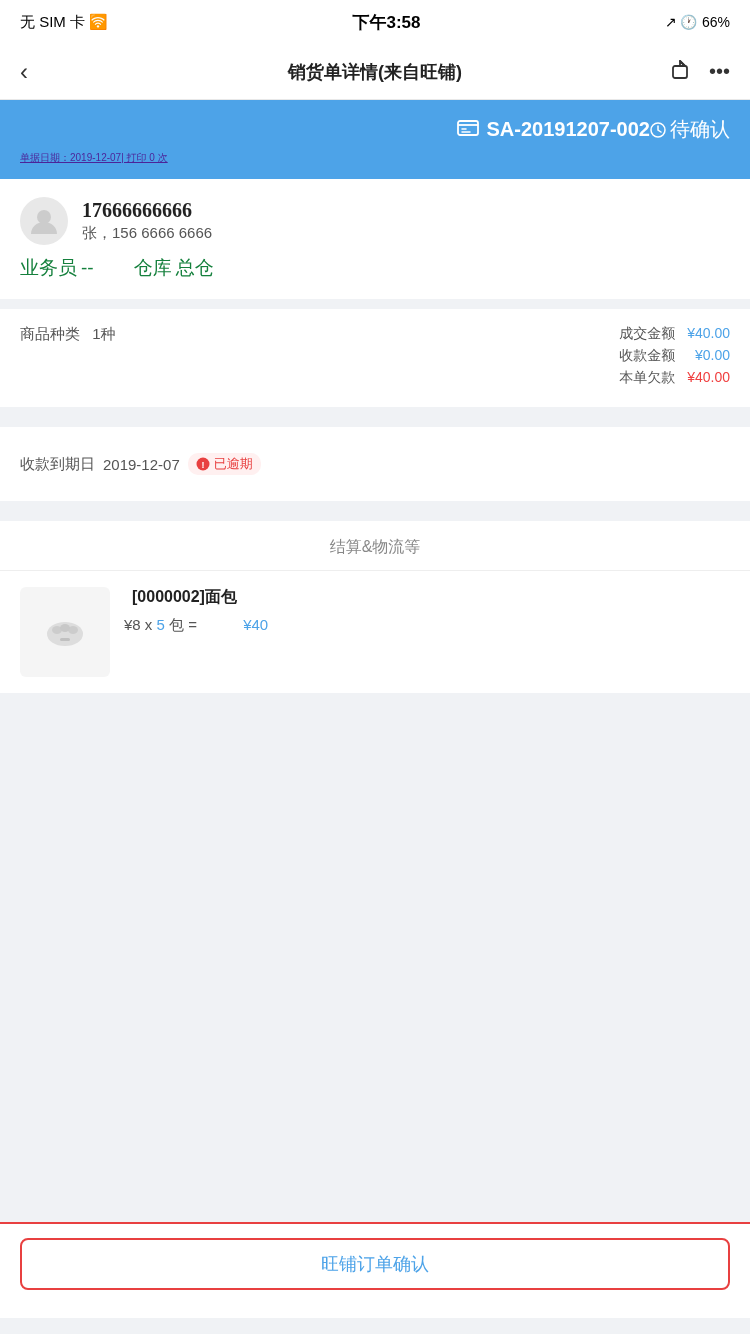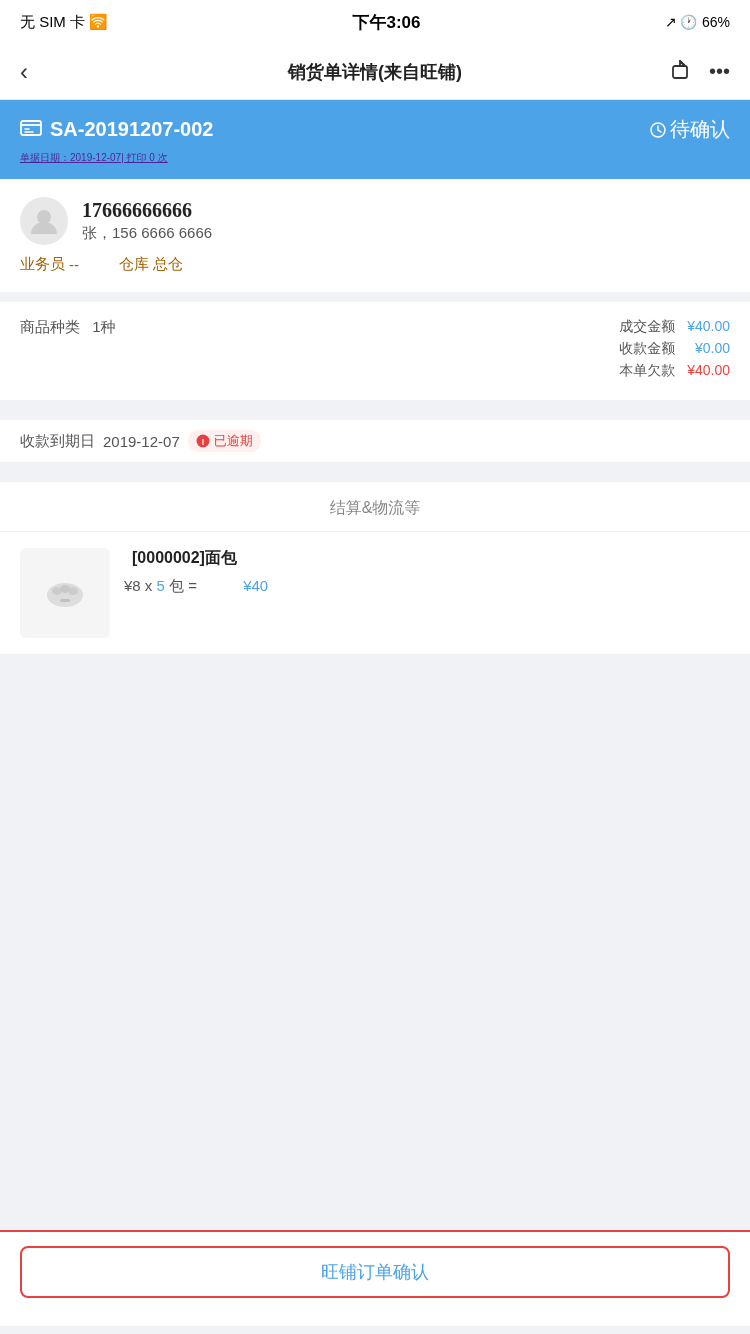--- a/index.html
+++ b/index.html
@@ -67,21 +67,21 @@
     }
 
     
     .order-header {
       background: #4da3e8;
       padding: 16px 20px 14px;
       margin-bottom: 0;
     }
     .order-header-top {
       display: flex;
-      justify-content: space-between;
+      justify-content: flex-end;
       align-items: center;
       margin-bottom: 8px;
     }
     .order-number {
       color: #fff;
       font-size: 20px;
       font-weight: 700;
       display: flex;
       align-items: center;
       gap: 8px;
@@ -131,22 +131,22 @@
       font-family: Liberation Serif, serif;
     }
     .customer-name {
       font-size: 15px;
       color: #555;
       margin-top: 2px;
     }
     .customer-meta {
       display: flex;
       gap: 40px;
-      font-size: 15px;
-      color: #a16207;
+      font-size: 19px;
+      color: #15803d;
       margin-top: 4px;
     }
     .customer-meta span { display: flex; align-items: center; gap: 4px; }
 
     
     .summary-card {
       background: #fff;
       margin-bottom: 20px;
       padding: 16px 20px;
     }
@@ -169,21 +169,21 @@
       margin-bottom: 4px;
       font-size: 14px;
       color: #555;
     }
     .amount-blue { color: #4da3e8; }
     .amount-red { color: #f04040; }
 
     
     .overdue-card {
       background: #fff;
-      padding: 10px 20px;
+      padding: 26px 20px;
       margin-bottom: 10px;
       display: flex;
       align-items: center;
       gap: 8px;
       font-size: 15px;
       color: #555;
     }
     .overdue-badge {
       background: #fff0f0;
       color: #e84040;
@@ -267,21 +267,21 @@
 
     
     .bottom-spacer {
       background: #f0f2f5;
       height: 120px;
     }
 
     
     .bottom-bar {
       position: fixed;
-      bottom: 8px;
+      bottom: 16px;
       left: 0;
       width: 750px;
       background: #fff;
       padding: 14px 20px 28px;
       border-top: 2px solid #e84040;
     }
     .confirm-btn {
       width: 100%;
       height: 52px;
       background: #fff;
@@ -299,21 +299,21 @@
     
     .sep { height: 10px; background: #f0f2f5; }
   </style>
 </head>
 <body>
 
 <div class="status-bar">
   <div class="status-left">
     <span>无 SIM 卡  🛜</span>
   </div>
-  <div class="status-center">下午3:06</div>
+  <div class="status-center">下午3:58</div>
   <div class="status-right">
     <span>↗ 🕐 66%</span>
   </div>
 </div>
 
 <div class="nav-bar">
   <span class="nav-back">‹</span>
   <span class="nav-title">销货单详情(来自旺铺)</span>
   <div class="nav-right">
     <span class="nav-icon">

